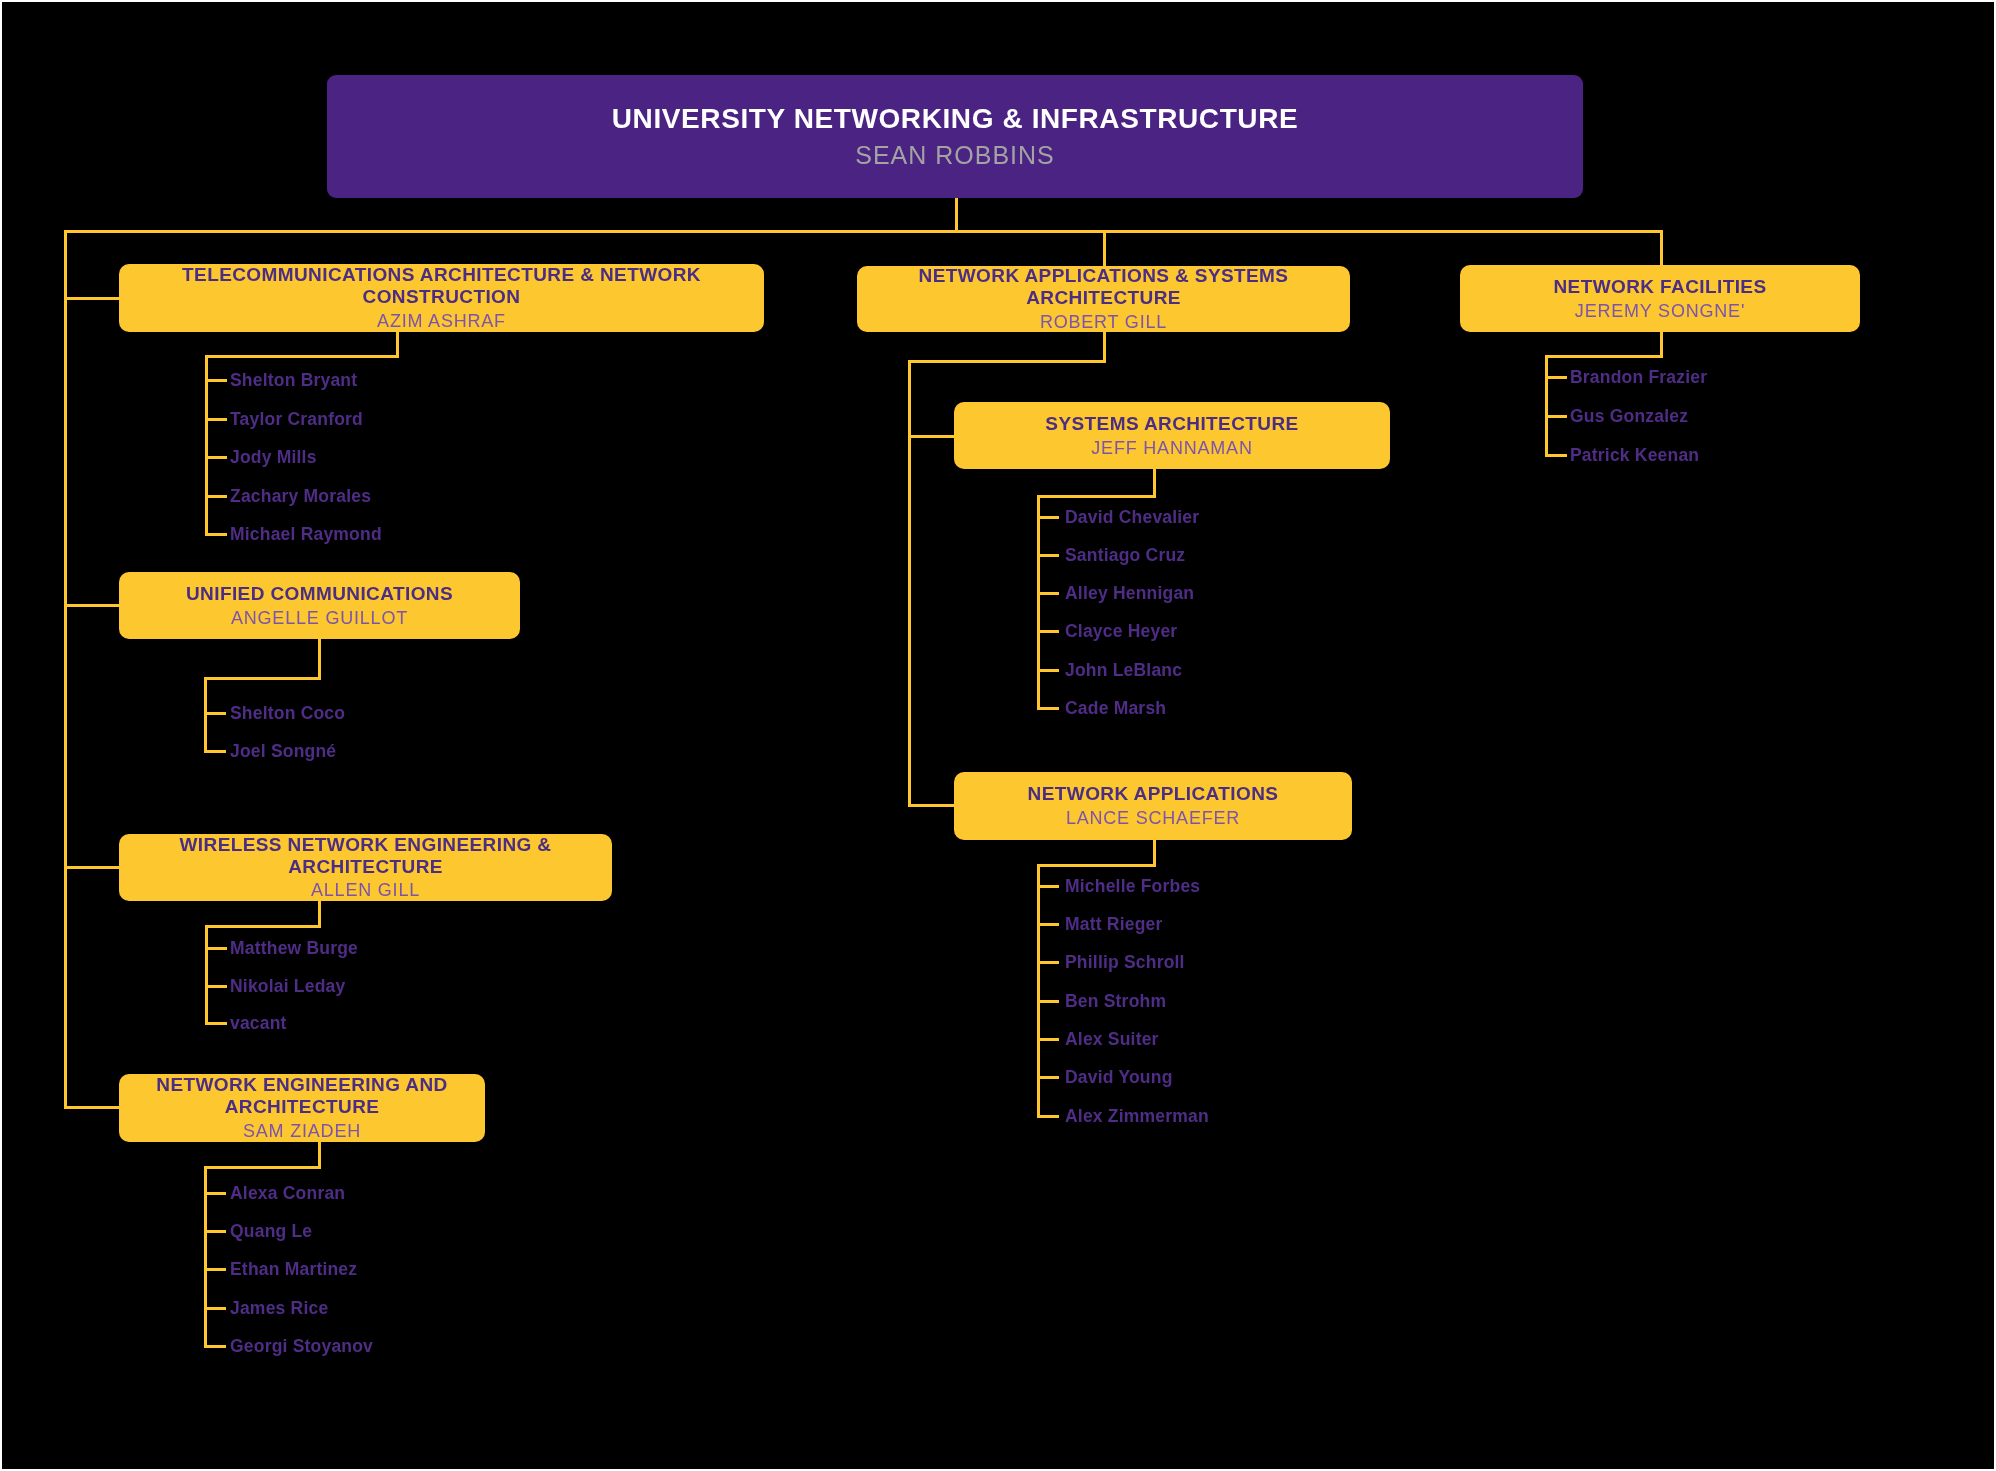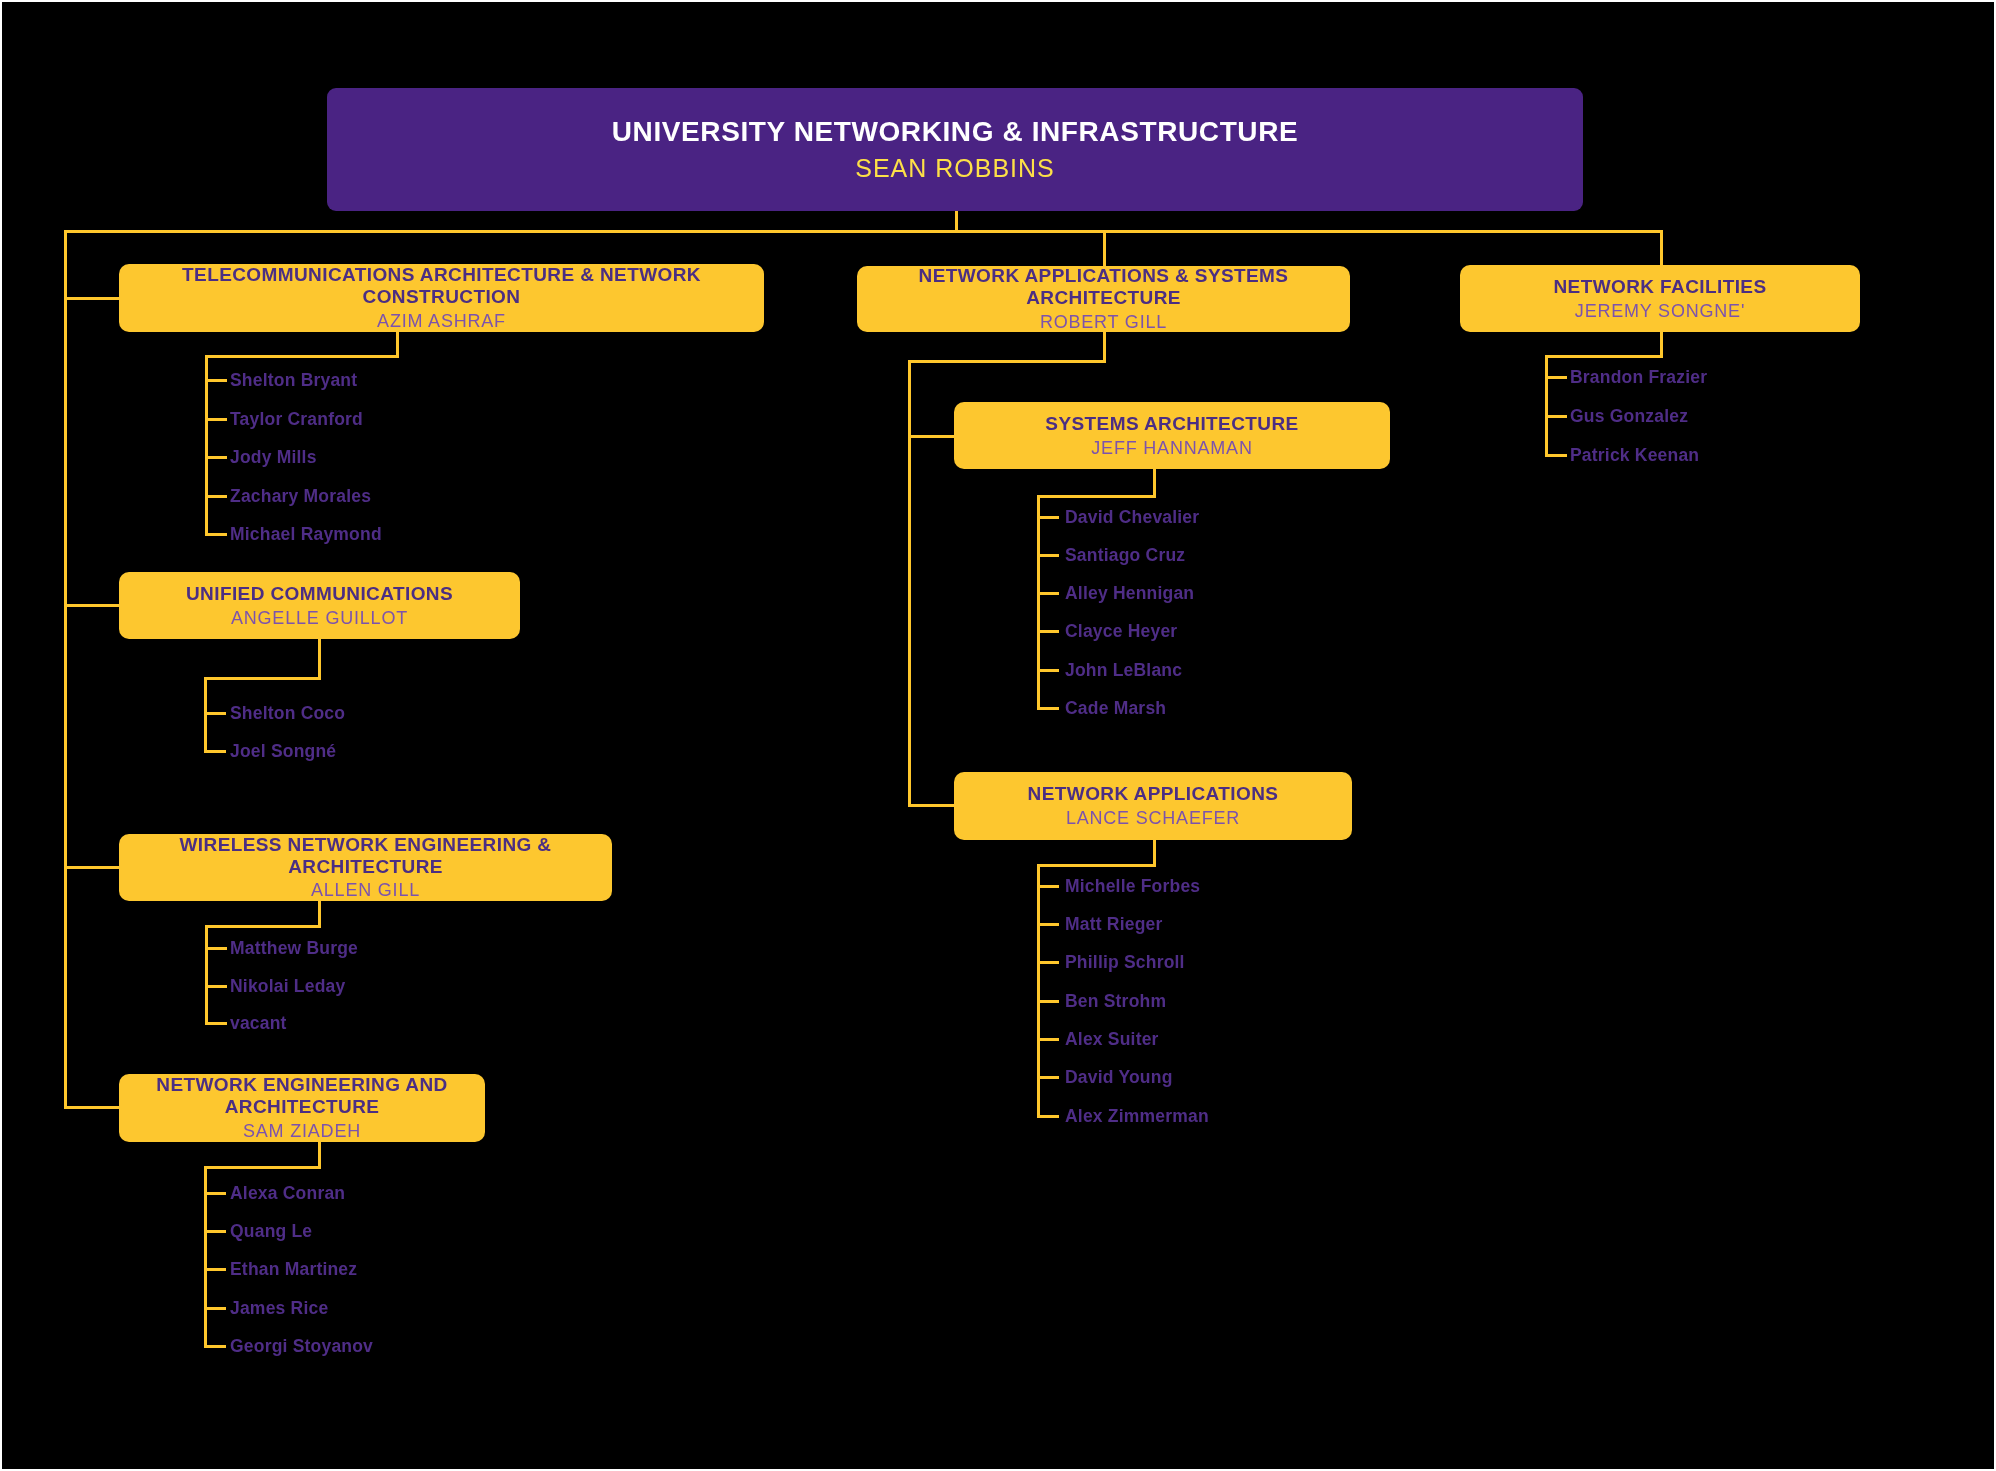--- a/index.html
+++ b/index.html
@@ -13,23 +13,23 @@
   .lh{height:3px;}
   .lv{width:3px;}
   
   .box{
     position:absolute;border-radius:10px;display:flex;flex-direction:column;
     align-items:center;justify-content:center;text-align:center;gap:4px;
     background:#FDC72F;
   }
   .box .t{font-weight:bold;font-size:19px;color:#4B2E83;letter-spacing:.4px;line-height:1.15;}
   .box .m{font-size:18px;color:#7C53AD;letter-spacing:.8px;line-height:1.1;}
-  .root{background:#4A2383;border-radius:9px;gap:7px;margin-top:13px;}
+  .root{background:#4A2383;border-radius:9px;gap:7px;}
   .root .t{color:#FFFFFF;font-size:28px;letter-spacing:.6px;}
-  .root .m{color:#fde047;font-size:25px;letter-spacing:1px;}
+  .root .m{color:#a3a3a3;font-size:25px;letter-spacing:1px;}
   
   .member{
     position:absolute;transform:translateY(-50%);
     font-weight:bold;font-size:17.5px;color:#4F2D87;letter-spacing:.2px;white-space:nowrap;
   }
 </style>
 </head>
 <body>
 
 <div id="canvas">

